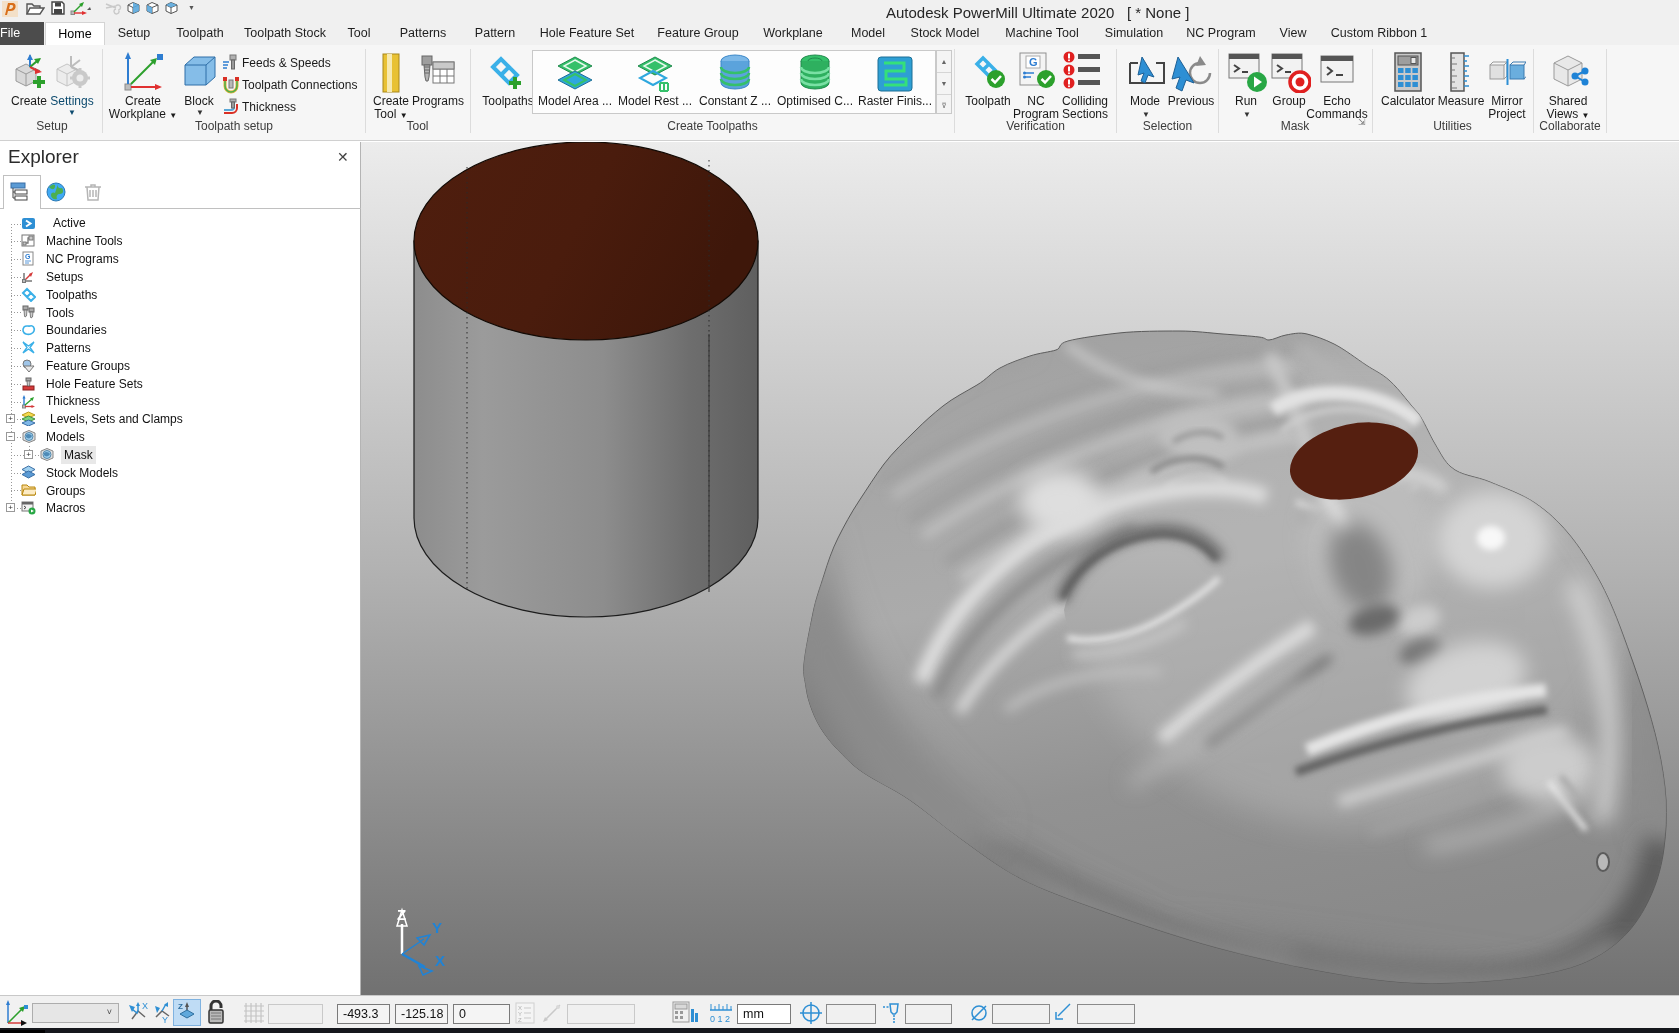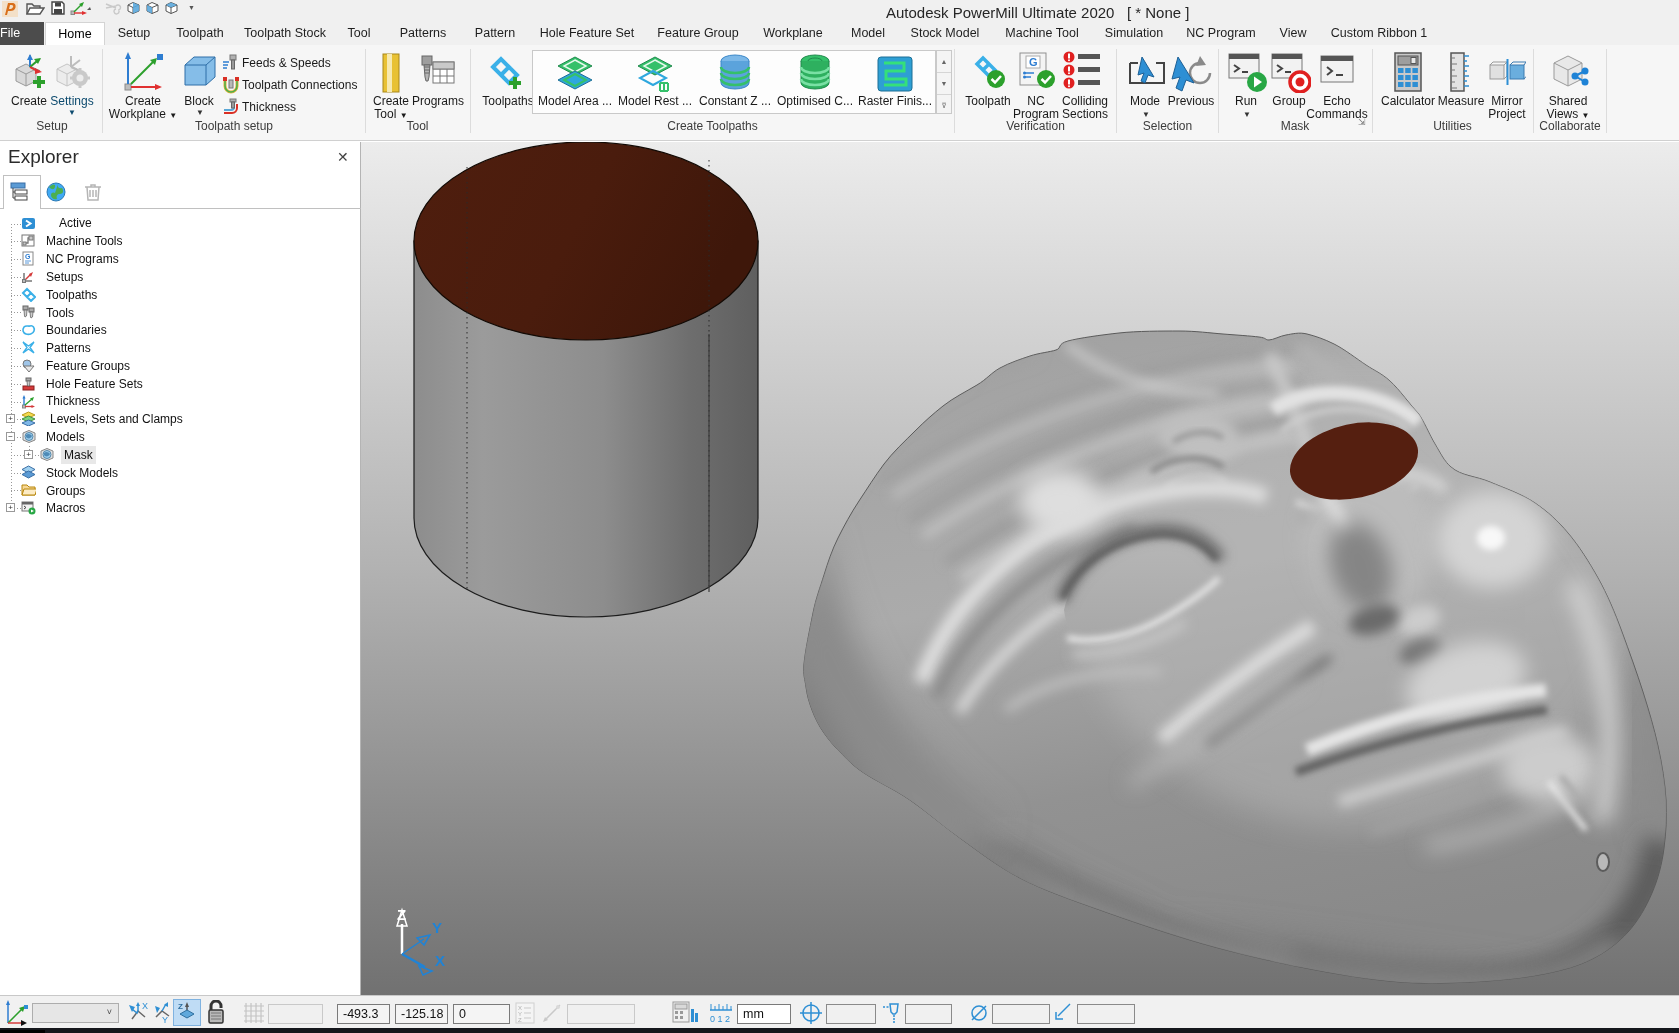--- a/index.html
+++ b/index.html
@@ -396,21 +396,21 @@
           <path d="M3,5 L4,18 L14,18 L15,5 M1,5 L17,5 M7,5 L7,3 L11,3 L11,5 M6,8 L6,15 M9,8 L9,15 M12,8 L12,15"></path>
         </g>
 </svg>
 <div id="tree">
         <div class="abs" style="left:11px;top:82px;width:1px;height:285px;background:repeating-linear-gradient(to bottom,#999 0,#999 1px,transparent 1px,transparent 3px)"></div>
 <div class="abs" style="left:11px;top:82px;width:10px;height:1px;background:repeating-linear-gradient(to right,#999 0,#999 1px,transparent 1px,transparent 3px)"></div>
 <svg class="abs" style="left:21px;top:74px" width="15" height="15" viewBox="0 0 15 15">
           <rect x="1" y="2" width="13" height="11" rx="2" fill="#2e8fd4"></rect>
           <path d="M5,4.5 L9.5,7.5 L5,10.5" fill="none" stroke="#fff" stroke-width="2"></path>
         </svg>
-<div class="trow" style="left:56px;top:72px;padding:0 3px">Active</div>
+<div class="trow" style="left:50px;top:72px;padding:0 3px">Active</div>
 <div class="abs" style="left:11px;top:99px;width:10px;height:1px;background:repeating-linear-gradient(to right,#999 0,#999 1px,transparent 1px,transparent 3px)"></div>
 <svg class="abs" style="left:21px;top:91px" width="15" height="15" viewBox="0 0 15 15">
           <rect x="1" y="2" width="12" height="11" fill="#fff" stroke="#777"></rect>
           <path d="M3,10 L7,10 L7,5 L10,5" fill="none" stroke="#777" stroke-width="1.3"></path>
           <rect x="8" y="3" width="4" height="4" fill="#c9c9c9" stroke="#777"></rect>
           <rect x="2" y="9" width="3" height="3" fill="#c9c9c9" stroke="#777"></rect>
         </svg>
 <div class="trow" style="left:43px;top:90px;padding:0 3px">Machine Tools</div>
 <div class="abs" style="left:11px;top:117px;width:10px;height:1px;background:repeating-linear-gradient(to right,#999 0,#999 1px,transparent 1px,transparent 3px)"></div>
 <svg class="abs" style="left:21px;top:109px" width="15" height="15" viewBox="0 0 15 15">

